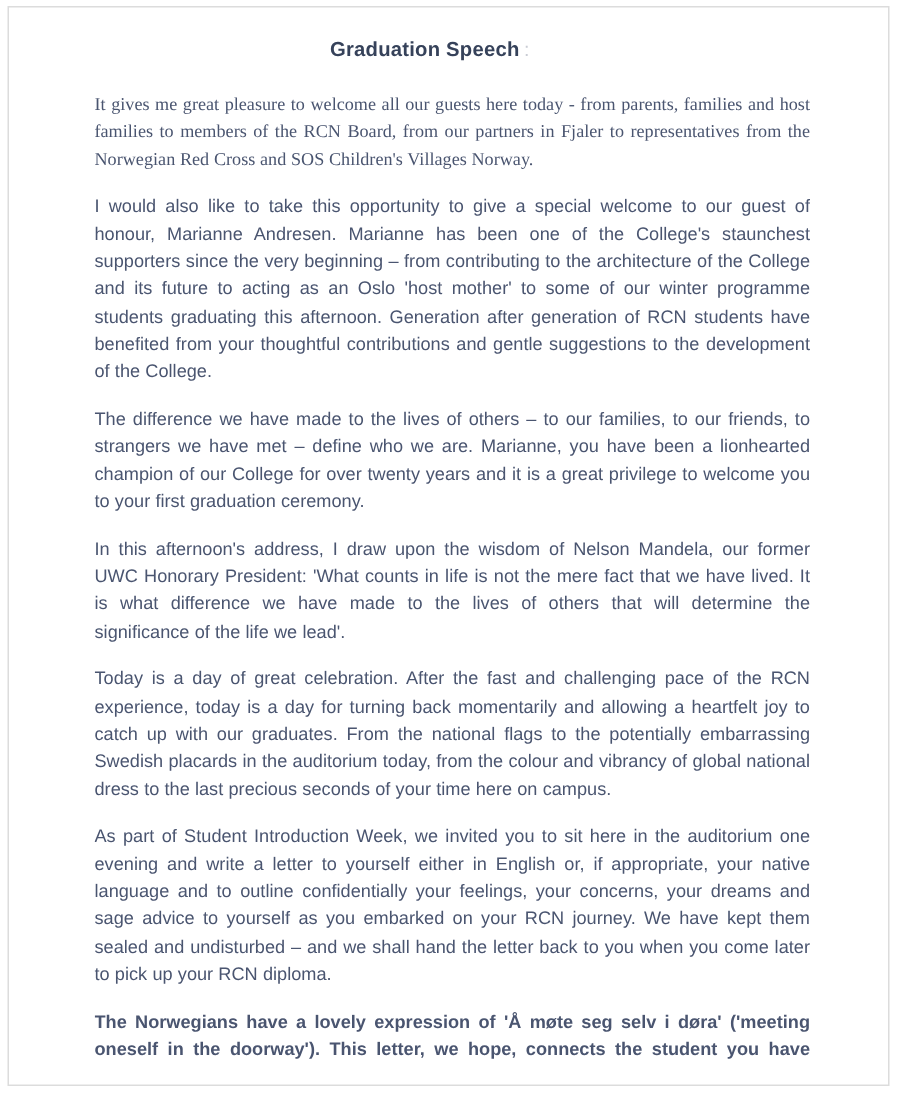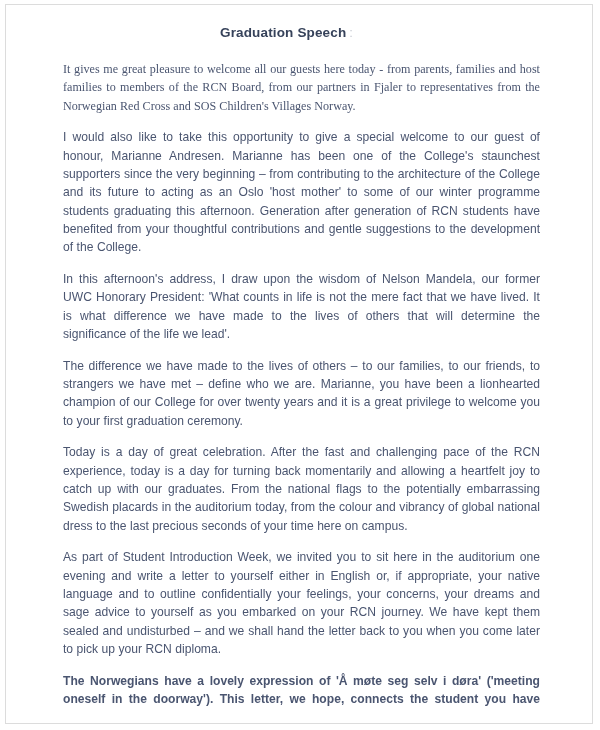--- a/index.html
+++ b/index.html
@@ -79,20 +79,20 @@
 </head>
 <body>
 
 <div class="page">
   <div class="doc-body">
 
     <h1 class="doc-title"><span>Graduation Speech</span><span class="title-colon">:</span></h1>
 
     <p class="para">It gives me great pleasure to welcome all our guests here today - from parents, families and host families to members of the RCN Board, from our partners in Fjaler to representatives from the Norwegian Red Cross and SOS Children's Villages Norway.</p>
     <p class="para">I would also like to take this opportunity to give a special welcome to our guest of honour, Marianne Andresen. Marianne has been one of the College's staunchest supporters since the very beginning – from contributing to the architecture of the College and its future to acting as an Oslo 'host mother' to some of our winter programme students graduating this afternoon. Generation after generation of RCN students have benefited from your thoughtful contributions and gentle suggestions to the development of the College.</p>
+    <p class="para">The difference we have made to the lives of others – to our families, to our friends, to strangers we have met – define who we are. Marianne, you have been a lionhearted champion of our College for over twenty years and it is a great privilege to welcome you to your first graduation ceremony.</p>
     <p class="para">In this afternoon's address, I draw upon the wisdom of Nelson Mandela, our former UWC Honorary President: 'What counts in life is not the mere fact that we have lived. It is what difference we have made to the lives of others that will determine the significance of the life we lead'.</p>
-    <p class="para">The difference we have made to the lives of others – to our families, to our friends, to strangers we have met – define who we are. Marianne, you have been a lionhearted champion of our College for over twenty years and it is a great privilege to welcome you to your first graduation ceremony.</p>
     <p class="para">Today is a day of great celebration. After the fast and challenging pace of the RCN experience, today is a day for turning back momentarily and allowing a heartfelt joy to catch up with our graduates. From the national flags to the potentially embarrassing Swedish placards in the auditorium today, from the colour and vibrancy of global national dress to the last precious seconds of your time here on campus.</p>
     <p class="para">As part of Student Introduction Week, we invited you to sit here in the auditorium one evening and write a letter to yourself either in English or, if appropriate, your native language and to outline confidentially your feelings, your concerns, your dreams and sage advice to yourself as you embarked on your RCN journey. We have kept them sealed and undisturbed – and we shall hand the letter back to you when you come later to pick up your RCN diploma.</p>
     <p class="para clipped">The Norwegians have a lovely expression of 'Å møte seg selv i døra' ('meeting oneself in the doorway'). This letter, we hope, connects the student you have become</p>
 
   </div>
 </div>
 
 </body></html>

